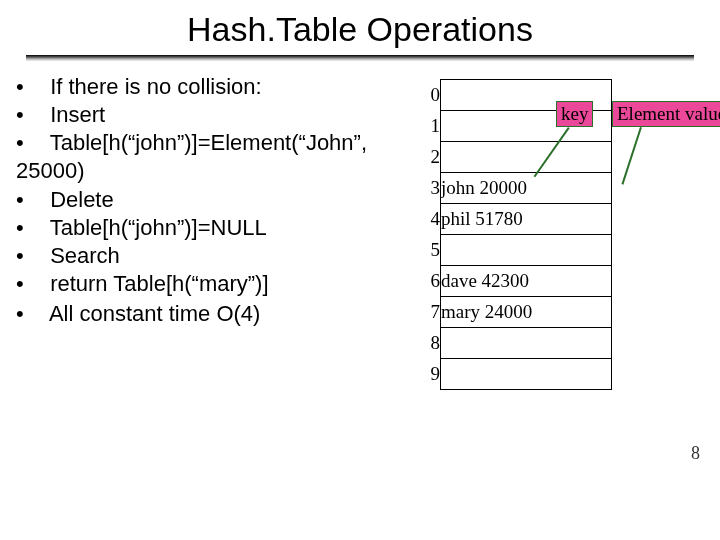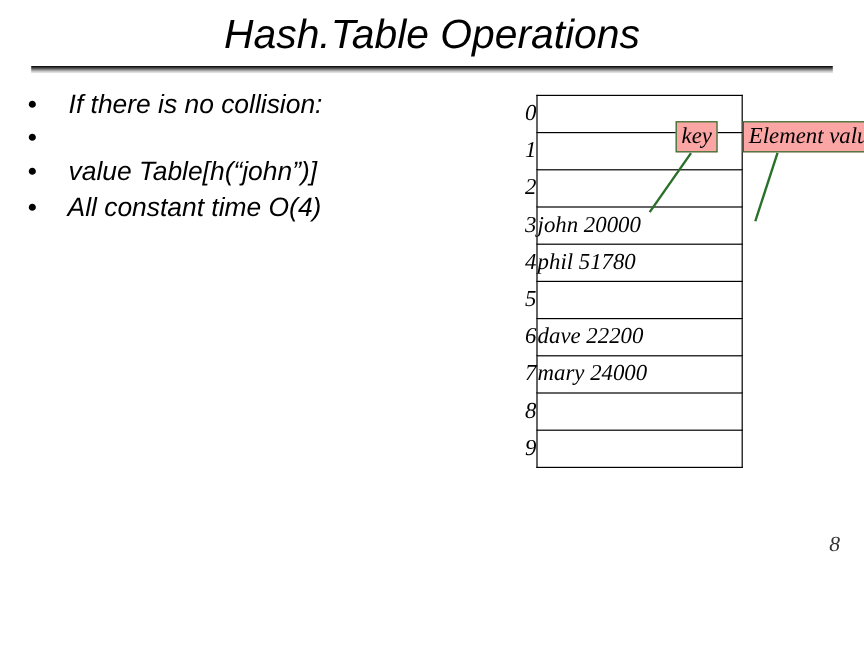--- a/index.html
+++ b/index.html
@@ -10,38 +10,36 @@
     background: #fff;
     font-family: Arial, Helvetica, sans-serif;
     color: #000;
     overflow: hidden;
   }
   .slide {
     position: relative;
     width: 720px;
     height: 480px;
     box-sizing: border-box;
-    font-style: italic;
   }
   .title {
     text-align: center;
     font-size: 34px;
     padding-top: 10px;
     padding-bottom: 6px;
   }
   .rule {
     height: 6px;
     margin: 0 26px 4px 26px;
     background: linear-gradient(to bottom, #000 0%, #666 40%, #bdbdbd 70%, #eee 100%);
   }
   .content-row {
     display: flex;
     align-items: flex-start;
     padding-left: 16px;
-    justify-content: center;
   }
   .bullets {
     width: 400px;
     font-size: 22px;
     line-height: 1.28;
     padding-top: 8px;
   }
   .bullets ul { list-style: none; margin: 0; padding: 0; }
   .lv1 > li { padding-left: 0; text-indent: 0; margin-bottom: 2px; }
   .lv1 > li::before { content: "•"; display: inline-block; width: 28px; }
@@ -77,21 +75,21 @@
   .cell {
     width: 170px;
     border: 1.5px solid #000;
     padding-left: 10px;
   }
   
   .callout {
     position: absolute;
     font-family: "Times New Roman", Times, serif;
     font-size: 19px;
-    background: #fca5a5;
+    background: #ec4899;
     border: 1.5px solid #2a6f2a;
     padding: 1px 4px;
     white-space: nowrap;
   }
   .callout-key   { top: 36px; left: 140px; }
   .callout-value { top: 36px; left: 196px; }
   .lead-line {
     position: absolute;
     background: #2a6f2a;
     width: 2px;
@@ -116,23 +114,40 @@
   <div class="rule"></div>
 
   <div class="content-row">
 
     <div class="bullets">
       <ul class="lv1">
         <li>
           <span>If there is no collision:</span>
           <ul class="lv2">
             <li>
+              <span>Insert</span>
               <ul class="lv3">
                 <li>
-                  <span class="lv3-text">value Table[h(“john”)]</span>
+                  <span class="lv3-text">Table[h(“john”)]=Element(“John”, 25000)</span>
+                </li>
+              </ul>
+            </li>
+            <li>
+              <span>Delete</span>
+              <ul class="lv3">
+                <li>
+                  <span class="lv3-text">Table[h(“john”)]=NULL</span>
+                </li>
+              </ul>
+            </li>
+            <li>
+              <span>Search</span>
+              <ul class="lv3">
+                <li>
+                  <span class="lv3-text">return Table[h(“mary”)]</span>
                 </li>
               </ul>
             </li>
           </ul>
         </li>
         <li>
           <span>All constant time O(4)</span>
         </li>
       </ul>
     </div>
@@ -164,21 +179,21 @@
         <tr>
               <td class="idx">4</td>
               <td class="cell">phil 51780</td>
             </tr>
         <tr>
               <td class="idx">5</td>
               <td class="cell"></td>
             </tr>
         <tr>
               <td class="idx">6</td>
-              <td class="cell">dave 22200</td>
+              <td class="cell">dave 42300</td>
             </tr>
         <tr>
               <td class="idx">7</td>
               <td class="cell">mary 24000</td>
             </tr>
         <tr>
               <td class="idx">8</td>
               <td class="cell"></td>
             </tr>
         <tr>

